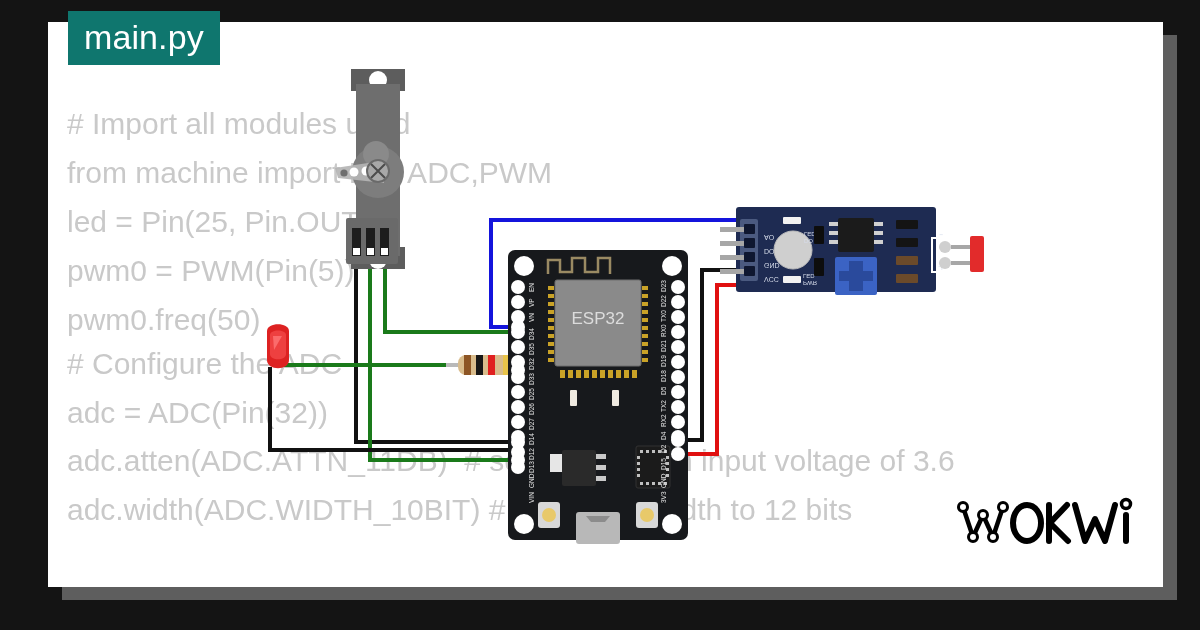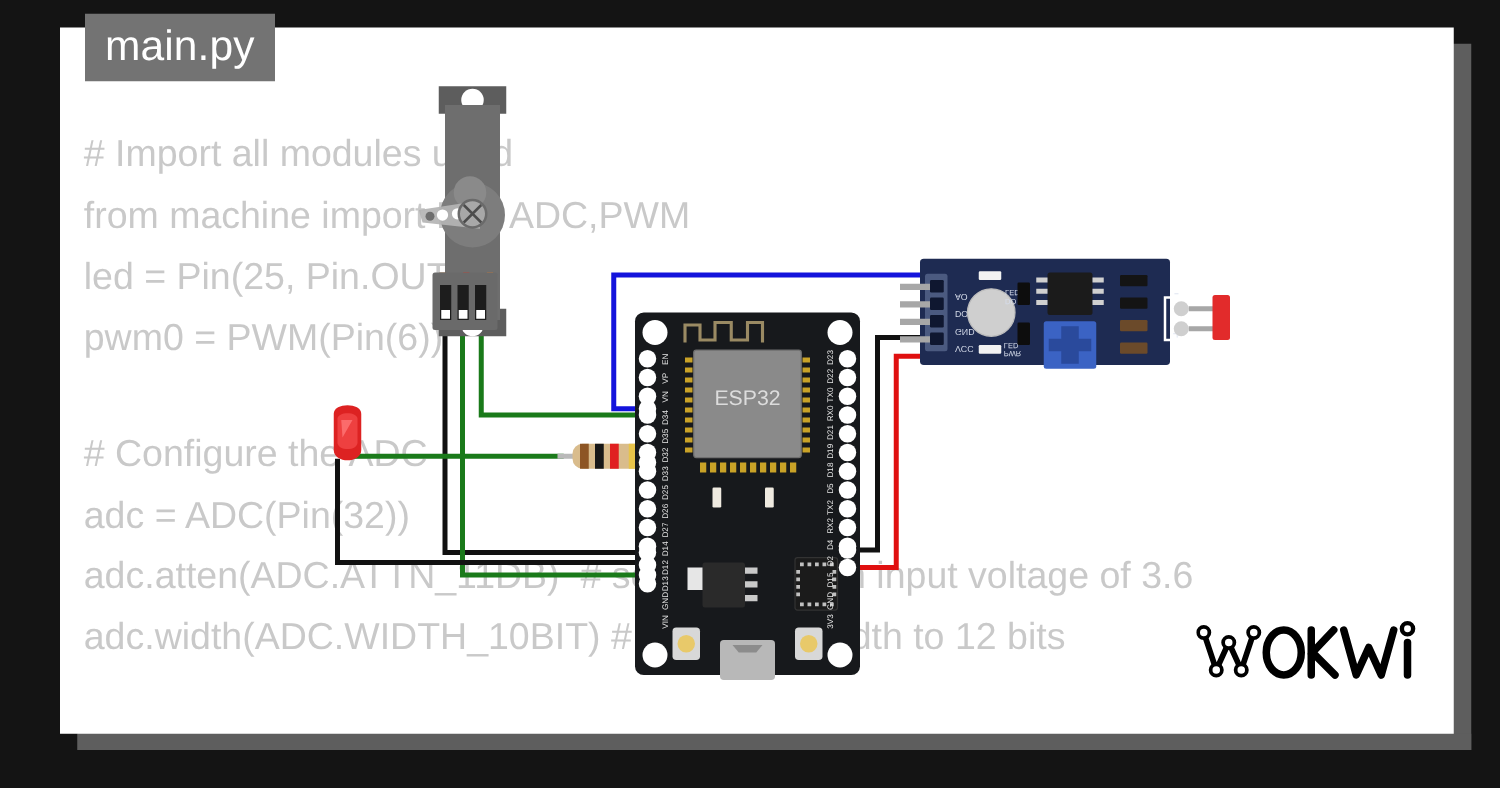--- a/index.html
+++ b/index.html
@@ -39,21 +39,21 @@
     height: 565px;
     background: #ffffff;
     overflow: hidden;
   }
 
   
   .file-tab {
     position: absolute;
     left: 68px;
     top: 11px;
-    background: #737373;
+    background: #0f766e;
     color: #ffffff;
     font-size: 34px;
     line-height: 1;
     padding: 9px 16px 11px 16px;
     letter-spacing: 0.1px;
     white-space: nowrap;
     z-index: 40;
   }
 
   
@@ -104,21 +104,22 @@
 
   <div class="canvas-shadow"></div>
   <div class="bottom-strip"></div>
 
   <div class="canvas">
 
     <div class="code-layer">
       <div class="code-line" style="top:87px"># Import all modules used</div>
       <div class="code-line" style="top:136px">from machine import Pin, ADC,PWM</div>
       <div class="code-line" style="top:185px">led = Pin(25, Pin.OUT)</div>
-      <div class="code-line" style="top:234px">pwm0 = PWM(Pin(6))</div>
+      <div class="code-line" style="top:234px">pwm0 = PWM(Pin(5))</div>
+      <div class="code-line" style="top:283px">pwm0.freq(50)</div>
       <div class="code-line" style="top:327px"># Configure the ADC</div>
       <div class="code-line" style="top:376px">adc = ADC(Pin(32))</div>
       <div class="code-line" style="top:424px">adc.atten(ADC.ATTN_11DB)  # set a maximum input voltage of 3.6</div>
       <div class="code-line" style="top:473px">adc.width(ADC.WIDTH_10BIT) # set the bit width to 12 bits</div>
     </div>
 
     <svg class="diagram" viewBox="0 0 1115 565">
 
       <g fill="none" stroke-linecap="butt">
 

